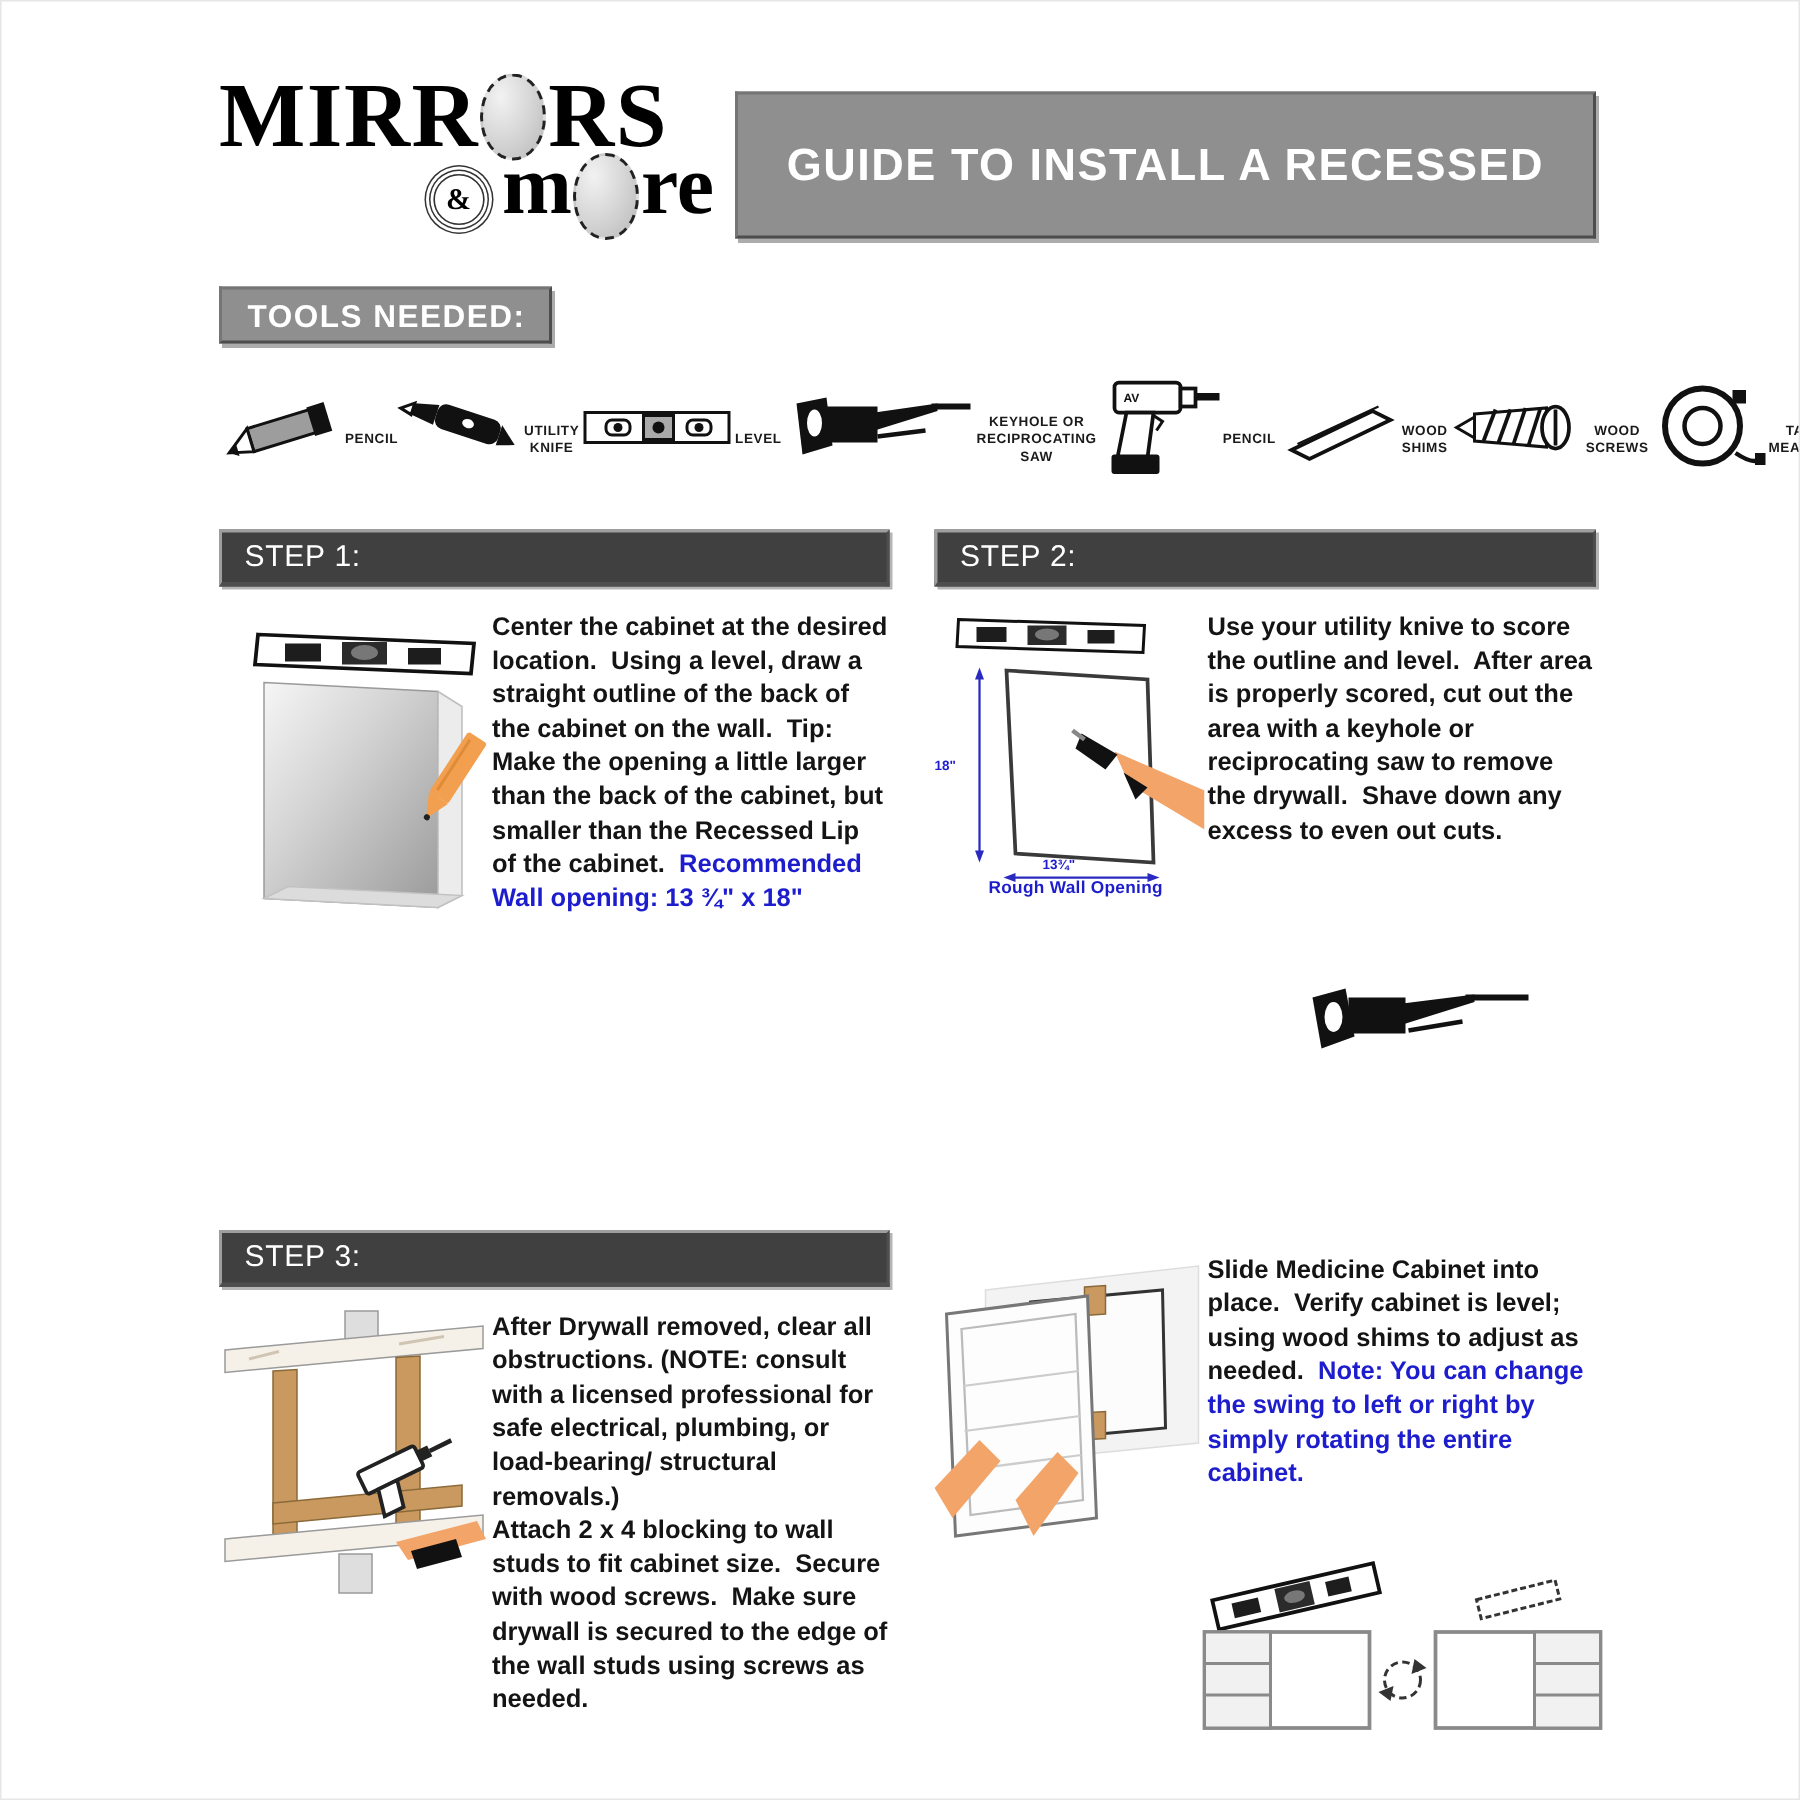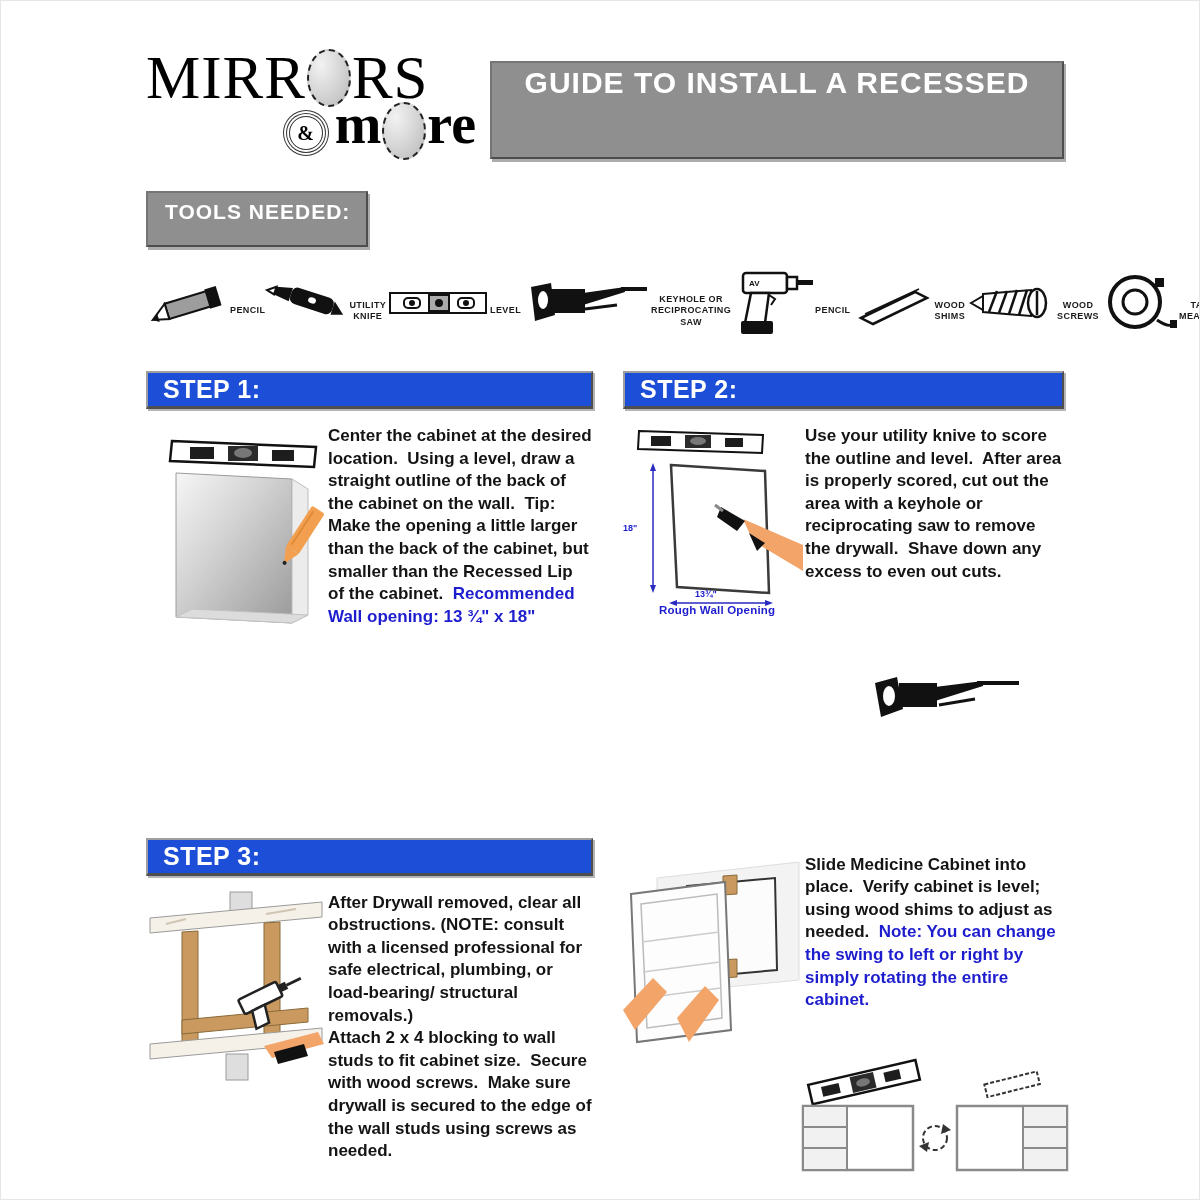--- a/index.html
+++ b/index.html
@@ -7,52 +7,52 @@
   .page {
     position:relative; width:1200px; height:1200px; background:#fff;
     font-family:"Liberation Sans", sans-serif; color:#111; overflow:hidden;
     border:1px solid #e6e6e6;
   }
   .content { position:absolute; left:145px; top:46px; width:918px; }
 
   
   .header-row { display:flex; align-items:flex-start; }
   .logo { width:336px; height:122px; position:relative; font-family:"Liberation Serif", serif; color:#000; }
-  .logo-line1 { display:flex; align-items:center; justify-content:flex-start; font-size:61px; font-weight:normal; letter-spacing:1px; line-height:1; }
+  .logo-line1 { display:flex; align-items:center; justify-content:flex-start; font-size:61px; font-weight:bold; letter-spacing:1px; line-height:1; }
   .logo-line2 { display:flex; align-items:center; justify-content:flex-end; font-size:56px; font-weight:bold; margin-top:-20px; padding-right:6px; line-height:1; }
   .mirror-oval { width:44px; height:58px; border-radius:50%; border:2px dashed #222;
     background:radial-gradient(ellipse at 30% 25%, #f2f2f2 0%, #d9d9d9 45%, #b9b9b9 100%); margin:0 1px; }
   .logo-line2 .mirror-oval { margin-top:14px; }
   .amp-ring { width:34px; height:34px; border-radius:50%; border:1px solid #333;
     box-shadow:0 0 0 2px #fff, 0 0 0 3px #333, 0 0 0 5px #fff, 0 0 0 6px #333;
     display:flex; align-items:center; justify-content:center; font-size:20px; margin:18px 12px 0 0; }
   .title-banner { flex:1; margin-left:8px; height:98px; margin-top:14px;
     background:#8f8f8f; border:2px solid #757575; border-bottom-color:#4d4d4d; border-right-color:#4d4d4d;
     box-shadow:2px 3px 0 rgba(70,70,70,.45);
     color:#fff; font-weight:bold; font-size:30px; letter-spacing:1px; text-align:center;
-    display:flex; justify-content:center; line-height:1.3; }
+    display:flex; flex-direction:column; justify-content:center; line-height:1.3; }
 
   
-  .tools-banner { margin-top:22px; width:222px; height:56px; background:#8f8f8f;
+  .tools-banner { margin-top:22px; width:222px; height:38px; background:#8f8f8f;
     border:2px solid #757575; border-bottom-color:#4d4d4d; border-right-color:#4d4d4d;
     box-shadow:2px 3px 0 rgba(70,70,70,.45);
     color:#fff; font-weight:bold; font-size:21px; letter-spacing:1px; line-height:38px; padding-left:17px; }
   .tools-row { display:flex; margin-top:18px; align-items:flex-end; }
   .tool { flex:1; display:flex; flex-direction:row; align-items:center; }
   .tool .glyph { height:76px; display:flex; align-items:center; justify-content:center; }
   .tool .tool-label { margin-top:16px; font-size:9px; font-weight:bold; letter-spacing:.4px;
     text-align:center; color:#1a1a1a; max-width:96px; line-height:1.25; }
 
   
   .steps-grid { margin-top:30px; display:grid; grid-template-columns:447px 441px; column-gap:30px; }
   .step { margin-bottom:26px; }
-  .step-banner { height:38px; background:#1d4ed8;
+  .step-banner { height:38px; background:#404040;
     border:2px solid #9e9e9e; border-bottom:3px solid #4e4e4e; border-right-color:#4e4e4e;
     box-shadow:2px 2px 0 rgba(70,70,70,.4);
-    color:#fff; font-weight:bold; font-size:25px; letter-spacing:.5px; line-height:32px; padding-left:15px; }
+    color:#fff; font-weight:normal; font-size:20px; letter-spacing:.5px; line-height:32px; padding-left:15px; }
   .step-body { display:flex; padding-top:12px; }
   .step-figure { width:180px; flex-shrink:0; position:relative; }
   .step-text { flex:1; font-size:17px; font-weight:bold; line-height:1.33; color:#141414;
     padding-top:4px; padding-left:2px; white-space:pre-wrap; }
   .blue { color:#1d1dce; }
   .fig-note { position:absolute; color:#1d1dce; font-weight:bold; }
   .dim-v { left:0px; top:102px; font-size:9px; }
   .dim-h { left:72px; top:168px; font-size:9px; }
   .fig-caption { left:36px; top:183px; font-size:11.5px; letter-spacing:.2px; }
   .saw-inline { margin:18px 0 0 58px; }

